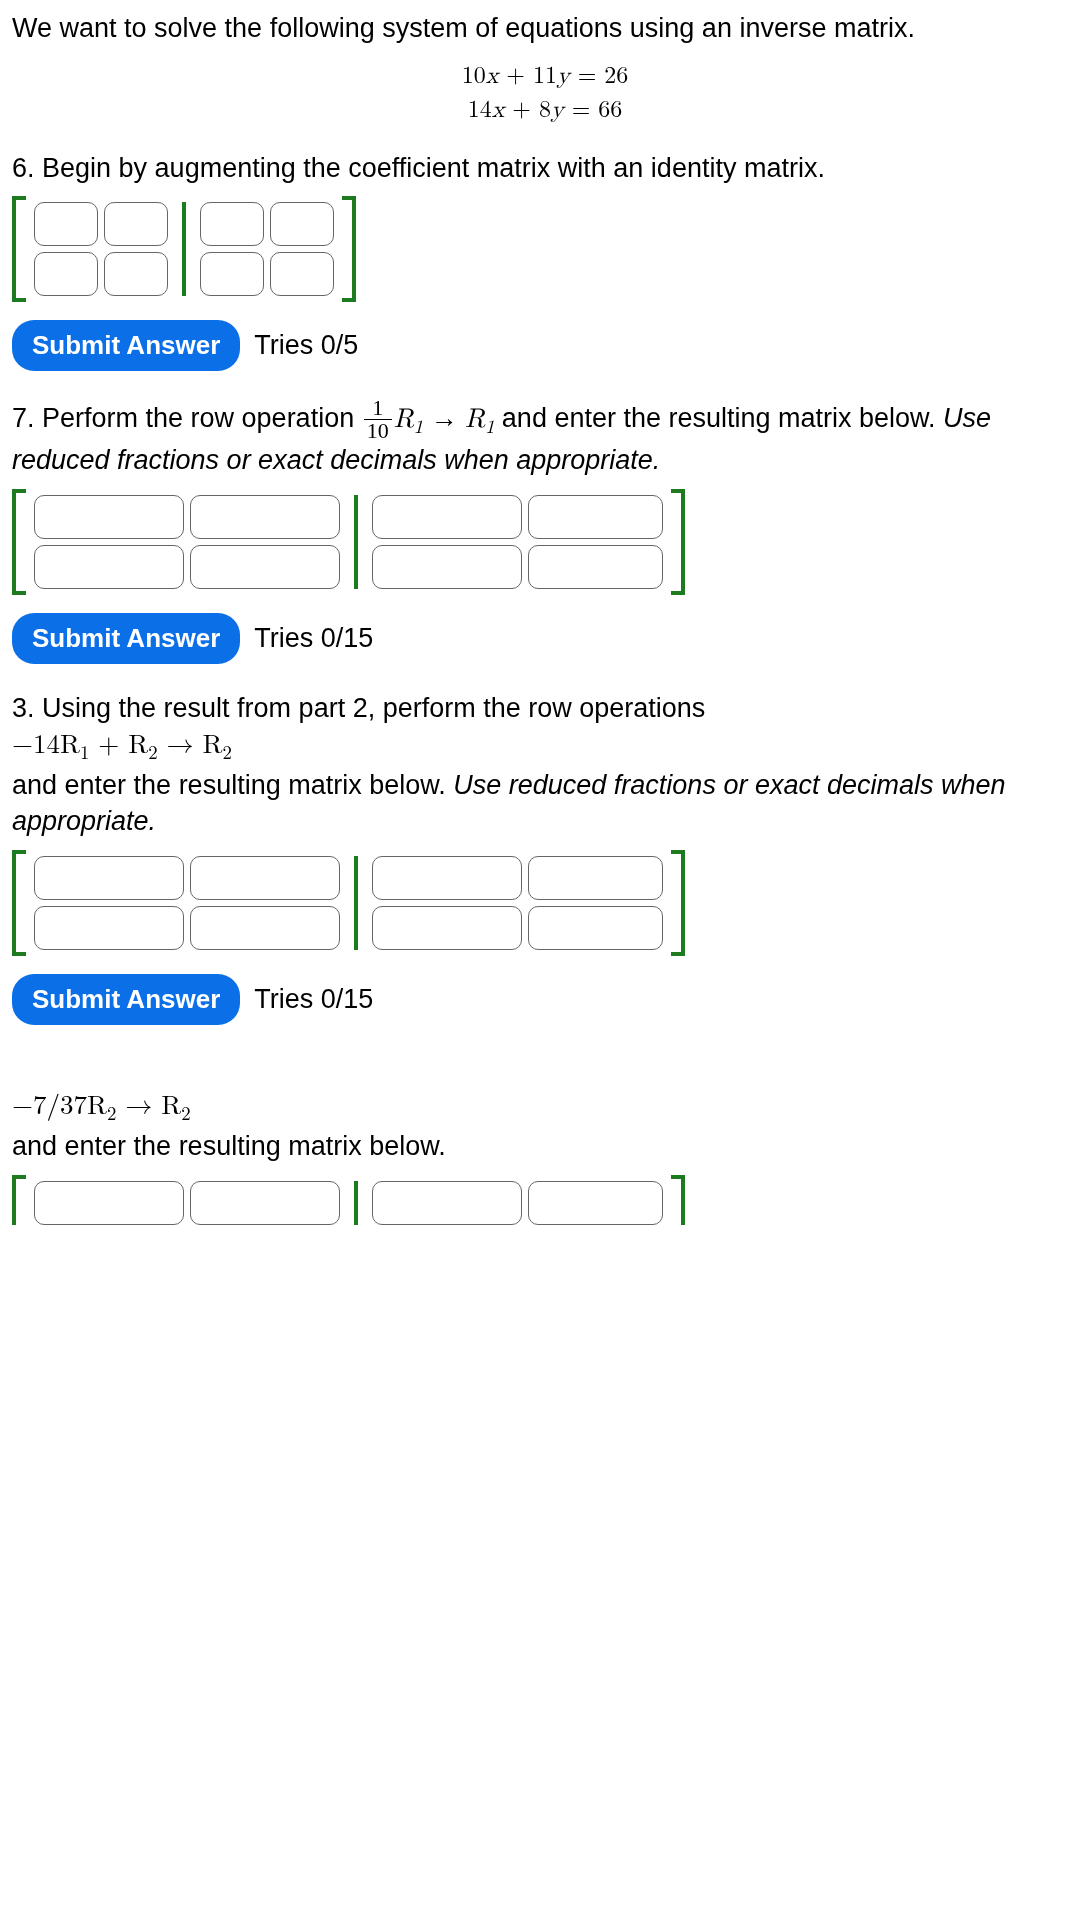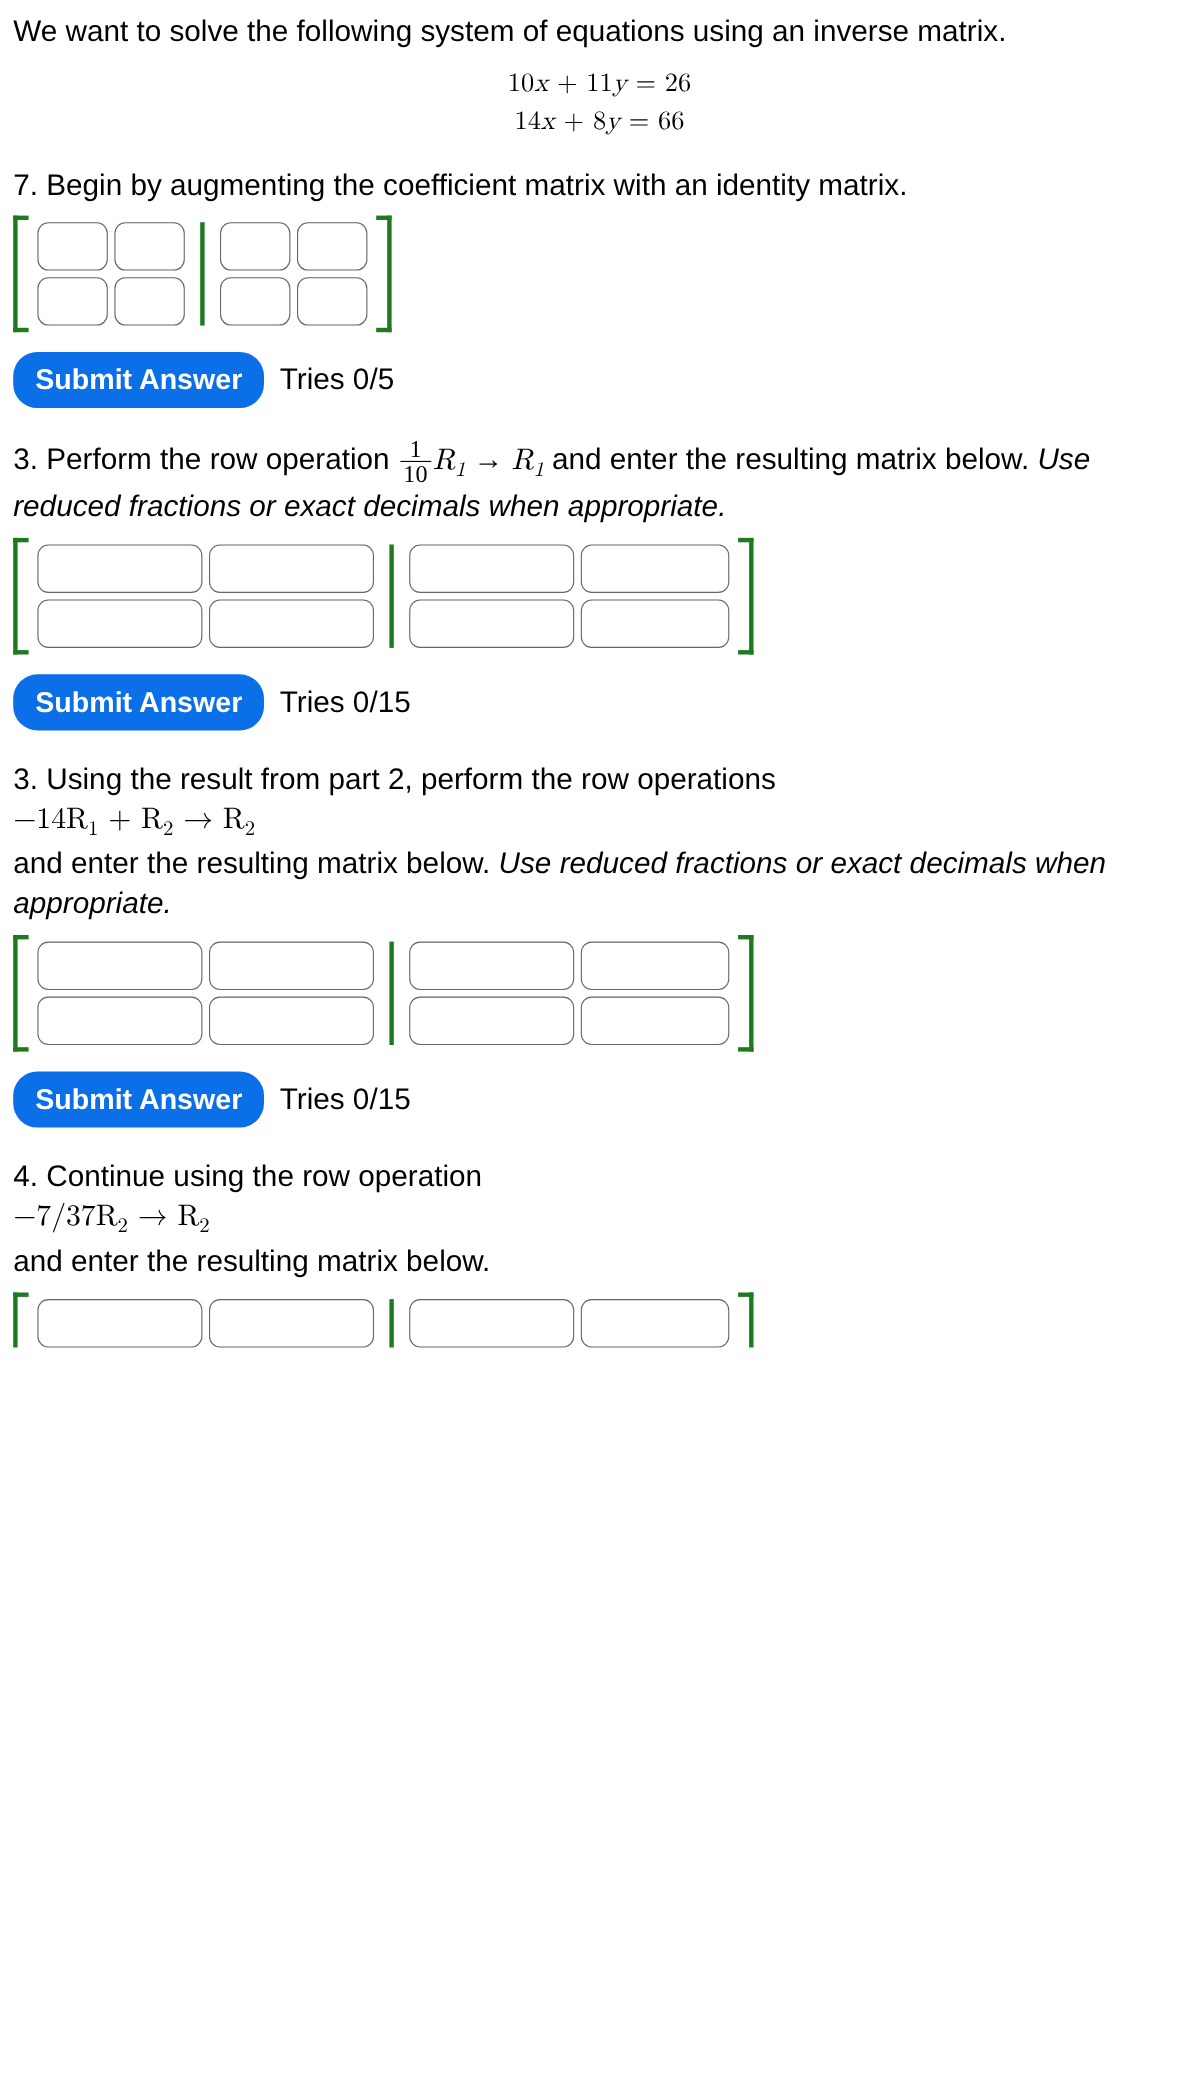--- a/index.html
+++ b/index.html
@@ -107,21 +107,21 @@
 </head>
 <body>
 
 <div class="intro">We want to solve the following system of equations using an inverse matrix.</div>
 
 <div class="eqns">
   <div>10<span class="ital">x</span> + 11<span class="ital">y</span> = 26</div>
   <div>14<span class="ital">x</span> + 8<span class="ital">y</span> = 66</div>
 </div>
 
-<div class="step">7. Begin by augmenting the coefficient matrix with an identity matrix.</div>
+<div class="step">6. Begin by augmenting the coefficient matrix with an identity matrix.</div>
 
 <div class="matrix-wrap">
   <div class="bracket-l"></div>
   <div class="matrix-body">
     <div class="col-group">
       <div class="row">
         <input class="cell narrow" style="">
         <input class="cell narrow" style="">
       </div>
       <div class="row">
@@ -143,21 +143,21 @@
   </div>
   <div class="bracket-r"></div>
 </div>
 
 <div class="submit-row">
   <button class="submit-btn">Submit Answer</button>
   <span class="tries">Tries 0/5</span>
 </div>
 
 <div class="step">
-  <span>3. Perform the row operation </span><span class="frac"><span class="num">1</span><span class="den">10</span></span><span class="mathserif">R</span><sub class="mathserif">1</sub><span> → </span><span class="mathserif">R</span><sub class="mathserif">1</sub><span> and enter the resulting matrix below. </span><span class="italic">Use reduced fractions or exact decimals when appropriate.</span>
+  <span>7. Perform the row operation </span><span class="frac"><span class="num">1</span><span class="den">10</span></span><span class="mathserif">R</span><sub class="mathserif">1</sub><span> → </span><span class="mathserif">R</span><sub class="mathserif">1</sub><span> and enter the resulting matrix below. </span><span class="italic">Use reduced fractions or exact decimals when appropriate.</span>
 </div>
 
 <div class="matrix-wrap">
   <div class="bracket-l"></div>
   <div class="matrix-body">
     <div class="col-group">
       <div class="row">
         <input class="cell wide" style="">
         <input class="cell wide" style="">
       </div>
@@ -219,21 +219,21 @@
   </div>
   <div class="bracket-r"></div>
 </div>
 
 <div class="submit-row">
   <button class="submit-btn">Submit Answer</button>
   <span class="tries">Tries 0/15</span>
 </div>
 
 <div class="step">
-  <span>4. Continue using the row operation</span><br>
+  <br>
   <span class="mathserif" style="font-style:normal">−7/37R</span><sub class="mathserif" style="font-style:normal">2</sub><span class="mathserif" style="font-style:normal"> → R</span><sub class="mathserif" style="font-style:normal">2</sub><br>
   <span>and enter the resulting matrix below.</span>
 </div>
 
 <div class="matrix-wrap" style="margin-bottom:0">
   <div class="bracket-l" style="border-bottom:none"></div>
   <div class="matrix-body" style="padding-bottom:0">
     <div class="col-group">
       <div class="row">
         <input class="cell wide" style="">

